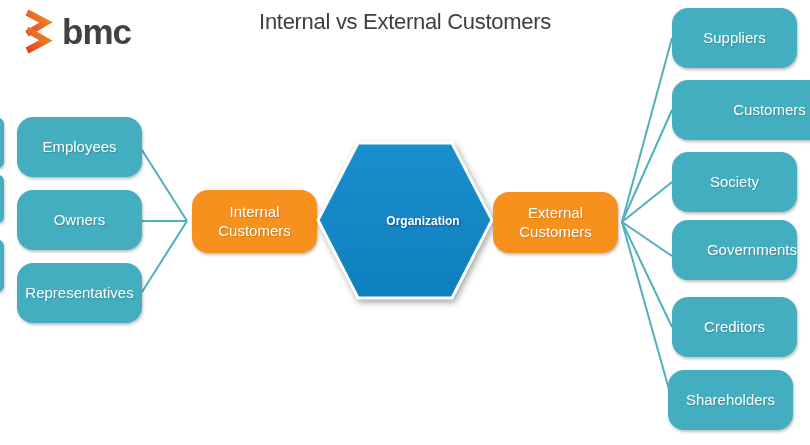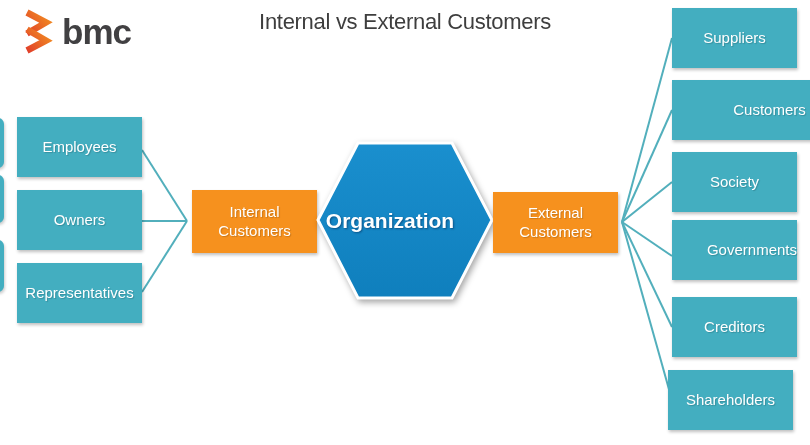--- a/index.html
+++ b/index.html
@@ -17,37 +17,37 @@
     letter-spacing:-1px; line-height:47px;
   }
 
   .title {
     position:absolute; left:0; top:9px; width:100%; text-align:center;
     font-size:22px; color:var(--title_text); letter-spacing:-0.3px; z-index:2;
   }
 
   .node {
     position:absolute; display:flex; align-items:center; justify-content:center;
-    color:#ffffff; text-align:center; border-radius:0; font-size:15px;
+    color:#ffffff; text-align:center; border-radius:16px; font-size:15px;
     line-height:1.25; z-index:2; text-shadow:1px 1px 1px rgba(0,0,0,0.18);
   }
   .teal   { background:var(--teal);   box-shadow:1px 2px 3px rgba(0,0,0,0.25); width:125px; height:60px; }
   .orange { background:var(--orange); box-shadow:1px 2px 3px rgba(0,0,0,0.25); width:125px; }
 
   .edge-sliver {
     position:absolute; left:-8px; width:12px; background:var(--teal);
     border-radius:6px; box-shadow:1px 2px 3px rgba(0,0,0,0.2); z-index:2;
   }
 
   .hexagon-wrap { position:absolute; left:310px; top:135px; z-index:2;
     filter:drop-shadow(2px 3px 3px rgba(0,0,0,0.35)); }
   .hex-label {
-    position:absolute; left:303px; top:143px; width:174px; height:155px;
+    position:absolute; left:336px; top:143px; width:174px; height:155px;
     display:flex; align-items:center; justify-content:center; z-index:3;
-    color:#ffffff; font-size:21px; font-weight:700;
+    color:#ffffff; font-size:12px; font-weight:700;
     text-shadow:1px 1px 2px rgba(0,20,60,0.45);
   }
 </style>
 </head>
 <body>
 
 <div class="canvas">
 
   <svg class="conn-svg" width="810" height="445" aria-hidden="true">
 

